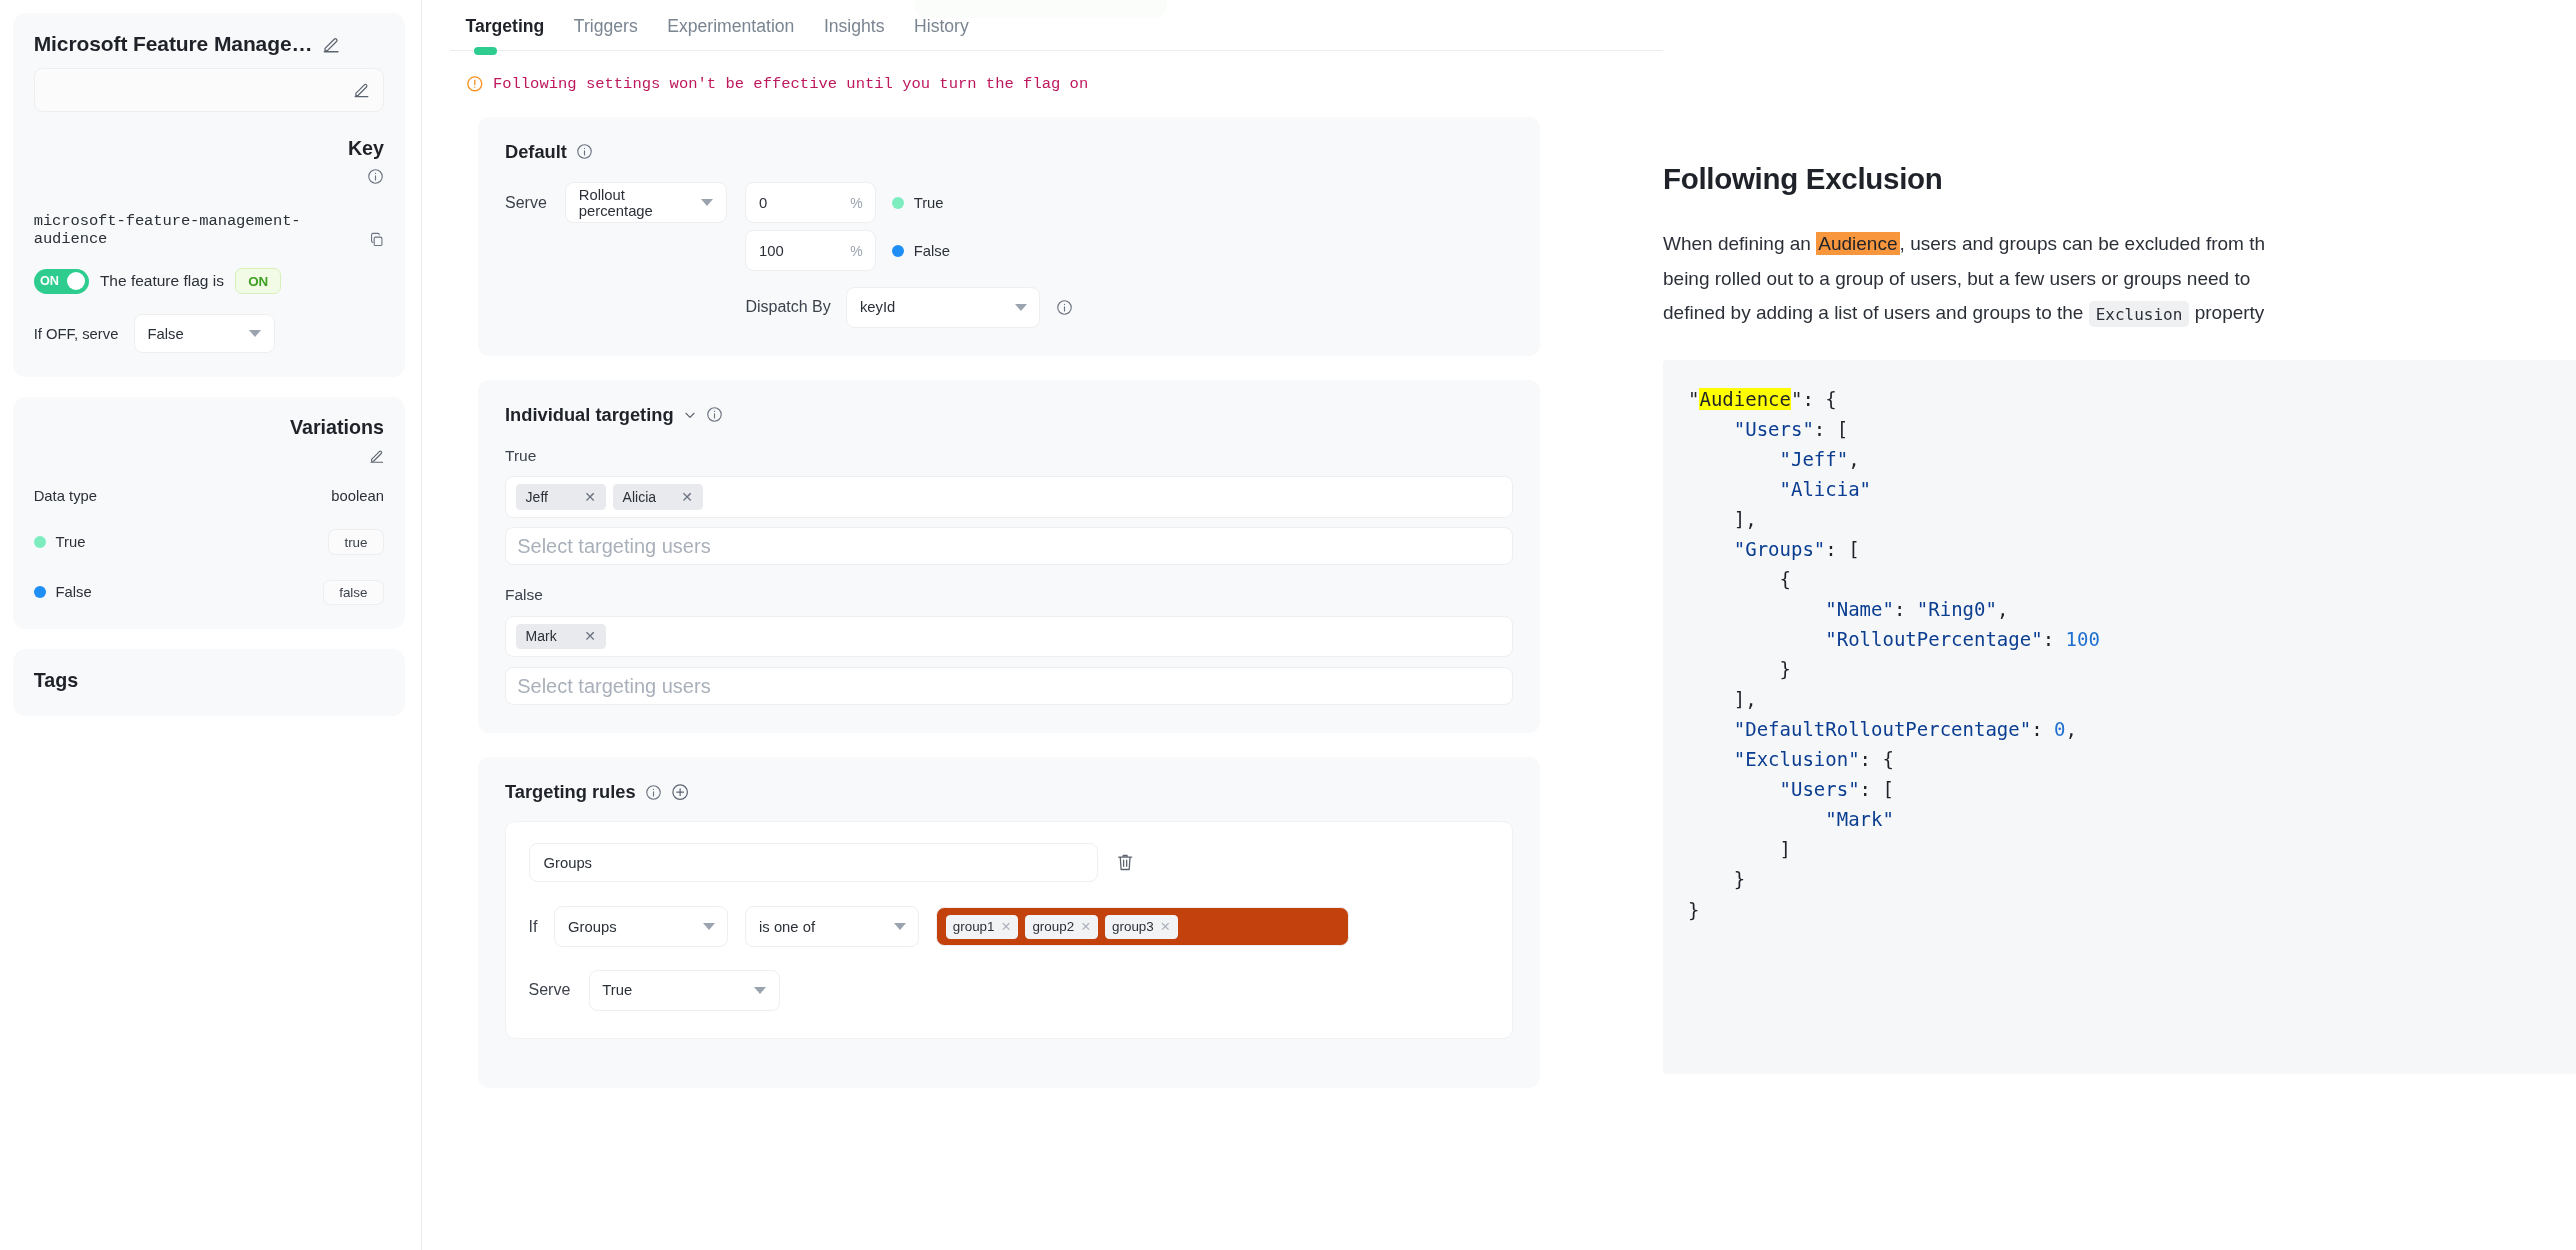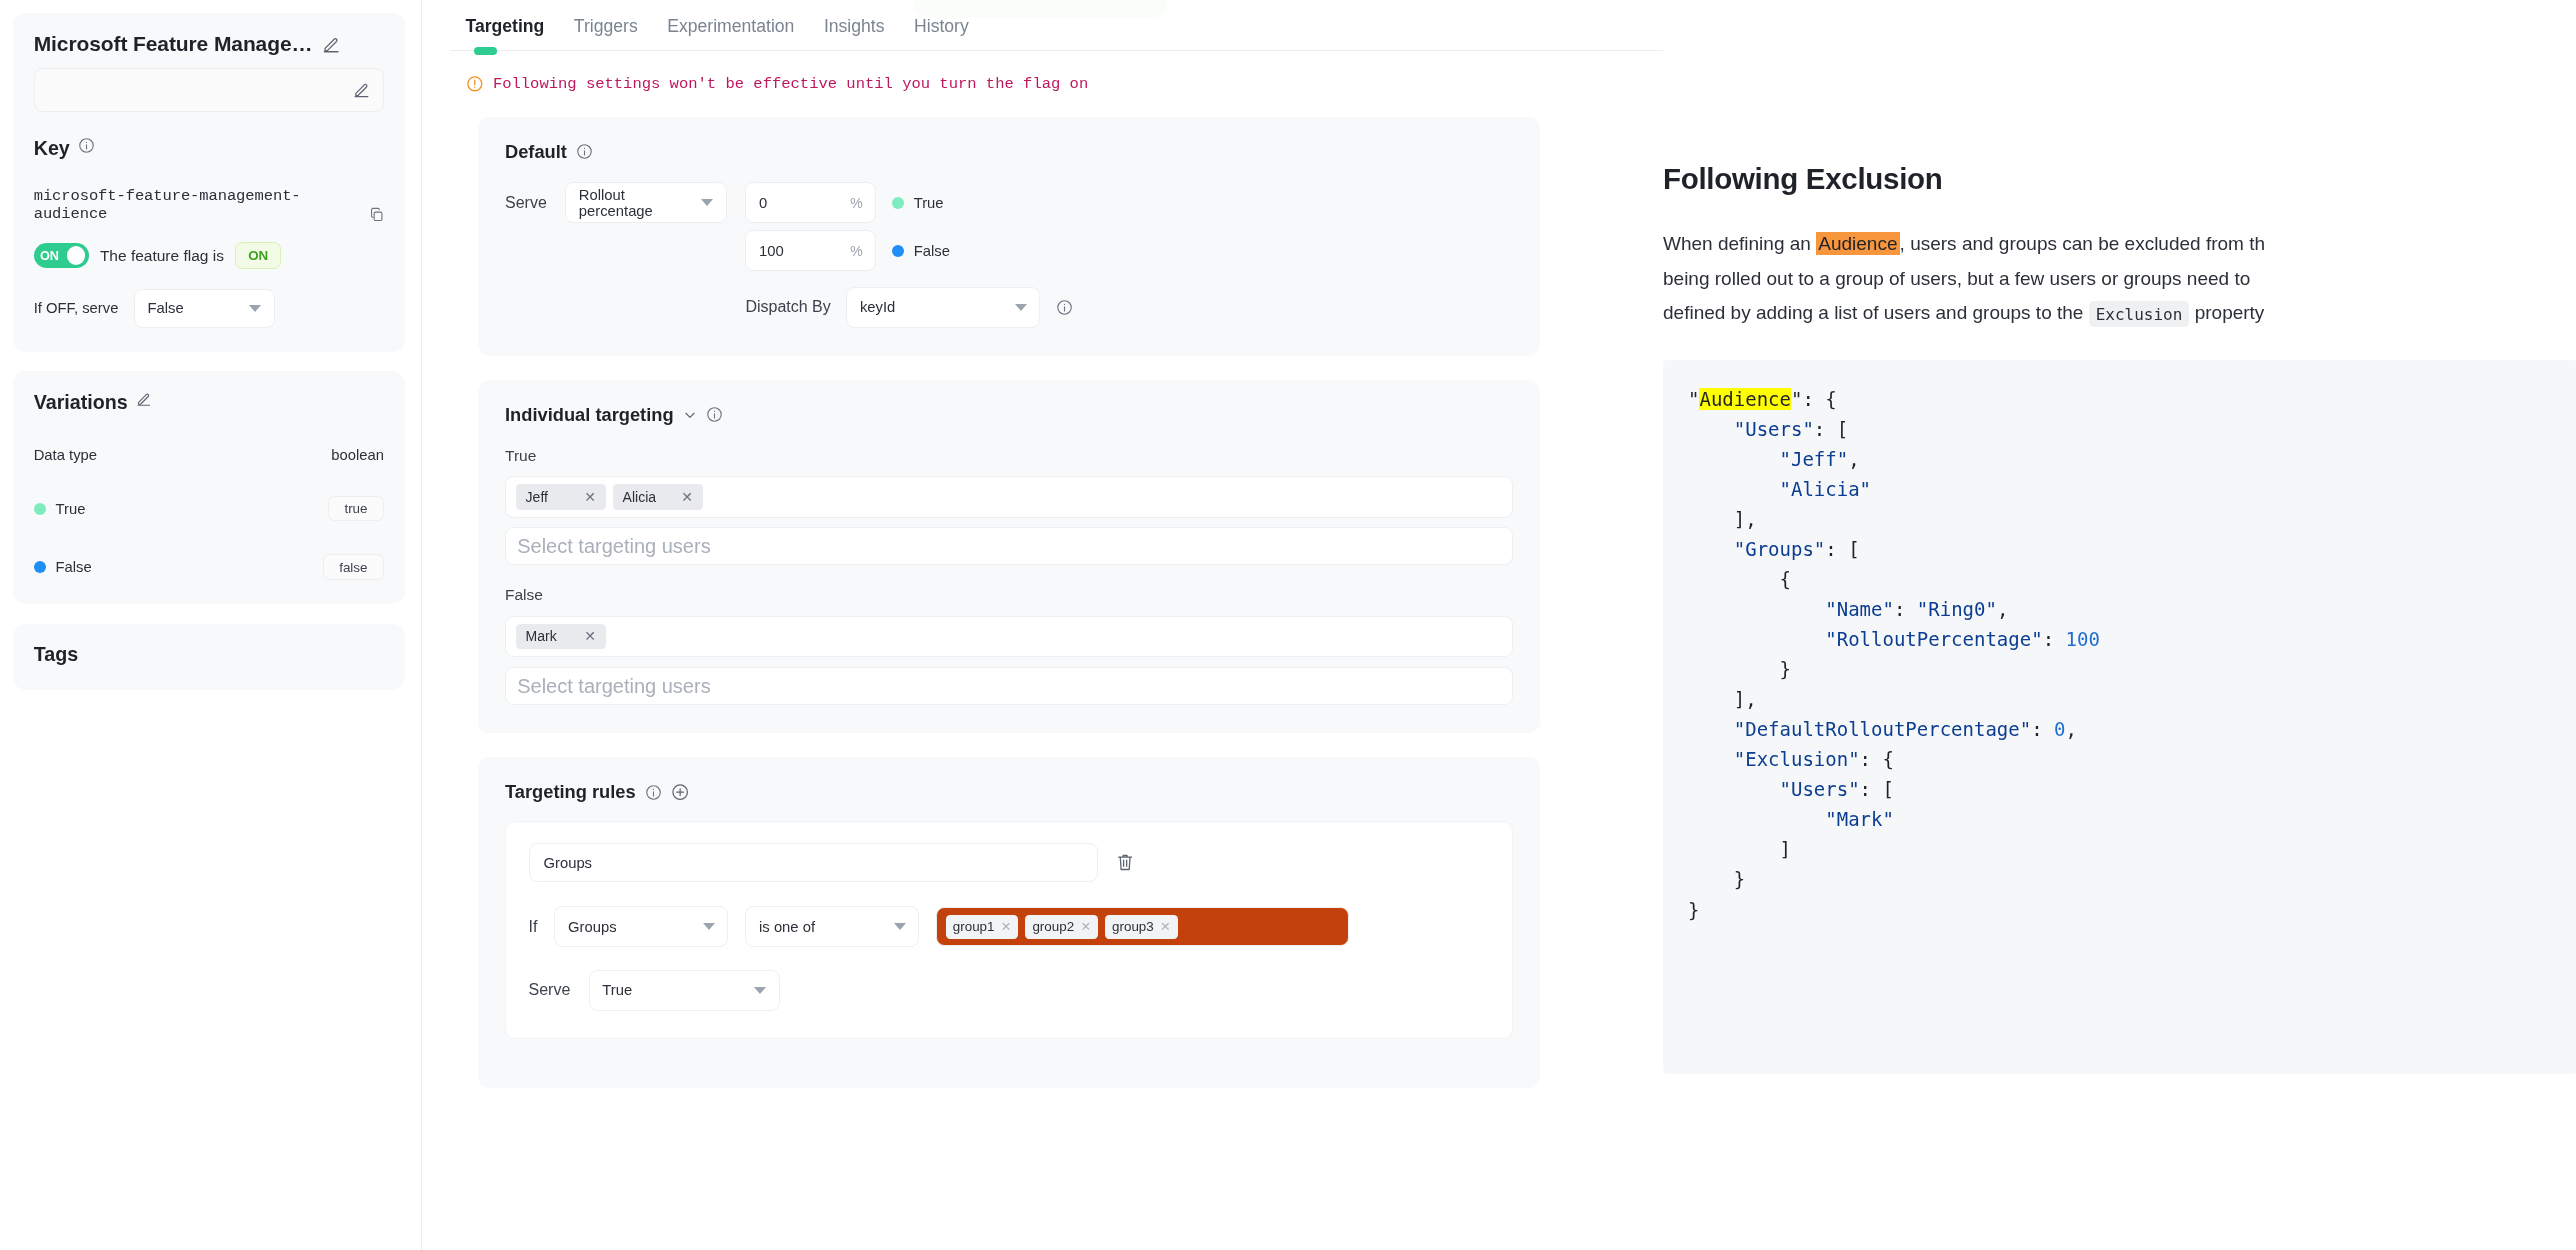--- a/index.html
+++ b/index.html
@@ -31,21 +31,21 @@
   .pencil svg { width: 100%; height: 100%; display: block; }
 
   .name-input {
     margin-top: 11.2px; height: 44px; background: #fbfbfc;
     border: 0.7px solid #eceef0; border-radius: 8.4px;
     display: flex; align-items: center; justify-content: flex-end;
     padding: 0 12.7px;
   }
   .name-input .pencil { width: 17px; height: 17px; flex: 0 0 17px; }
 
-  .sect-head { display:flex; align-items:flex-start; gap:8.4px; margin-top: 25px; }
+  .sect-head { display:flex; align-items:flex-end; gap:8.4px; margin-top: 25px; flex-direction: column; }
   .sect-title { font-size: 19.7px; font-weight: 700; color:#1f2329; }
   .info-ico { width: 17px; height: 17px; color:#6b7280; flex:0 0 17px; }
   .info-ico svg { width:100%; height:100%; display:block; }
 
   .key-row { display:flex; align-items:flex-end; gap: 9.8px; margin-top: 27px; font-family: Liberation Mono, monospace; }
   .key-text { font-size: 15.5px; color:#2b3038; letter-spacing:-0.1px; }
   .copy-ico { width: 15.5px; height:15.5px; color:#6b7280; flex:0 0 15.5px; }
   .copy-ico svg { width:100%; height:100%; display:block; }
 
   .toggle-row { display:flex; align-items:center; gap: 11.2px; margin-top: 19.7px; }
@@ -65,21 +65,21 @@
   .off-row { display:flex; align-items:center; gap: 15.5px; margin-top: 19.7px; }
   .off-label { font-size: 14.8px; color:#2b3038; }
   .select {
     background:#fff; border:0.7px solid #eceef0; border-radius:8.4px;
     height:39px; display:flex; align-items:center; justify-content:space-between;
     padding:0 12.7px; font-size:14.8px; color:#2b3038;
   }
   .caret { width:0; height:0; border-left:6.3px solid transparent; border-right:6.3px solid transparent;
            border-top:7px solid #9aa3ae; margin-left: 11.2px; }
 
-  .var-row { display:flex; align-items:center; justify-content:space-between; margin-top: 33px; }
+  .var-row { display:flex; align-items:center; justify-content:space-between; margin-top: 25px; }
   .var-left { display:flex; align-items:center; gap: 9.8px; font-size:14.8px; color:#2b3038; }
   .dot { width:12px; height:12px; border-radius:50%; flex:0 0 12px; }
   .var-val-label { font-size:14.8px; color:#2b3038; }
   .pill {
     border:0.7px solid #eceef0; background:#fbfbfc; border-radius:7px;
     padding: 4.2px 15.5px; font-size: 13.4px; color:#3c424c;
   }
   .tags-input {
     margin-top: 15.5px; height:41px; background:#fff; border:0.7px solid #eceef0;
     border-radius:8.4px; display:flex; align-items:center; justify-content:space-between;

